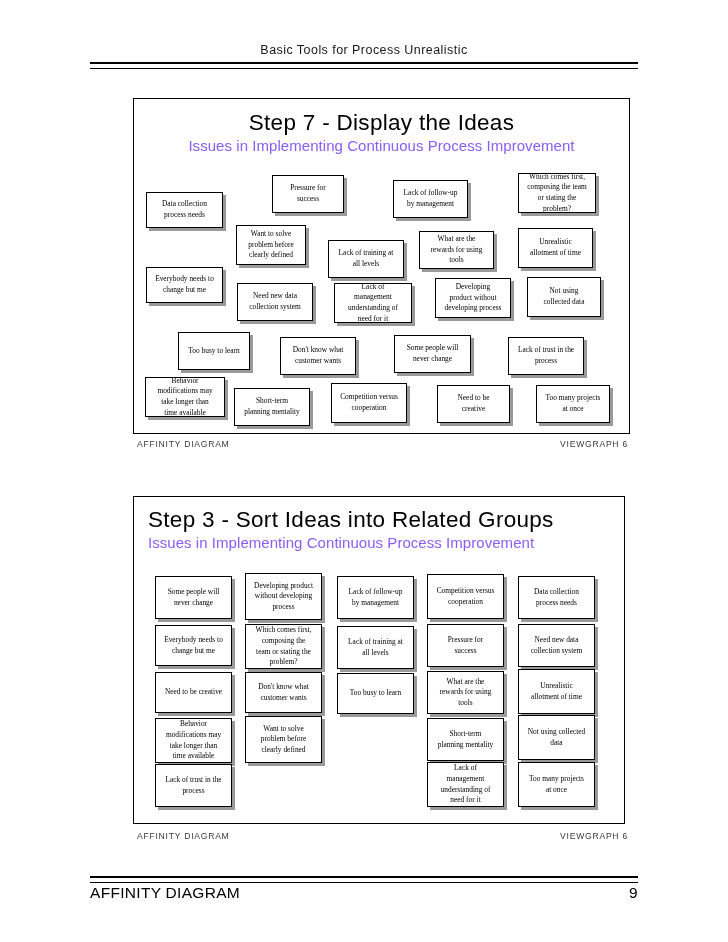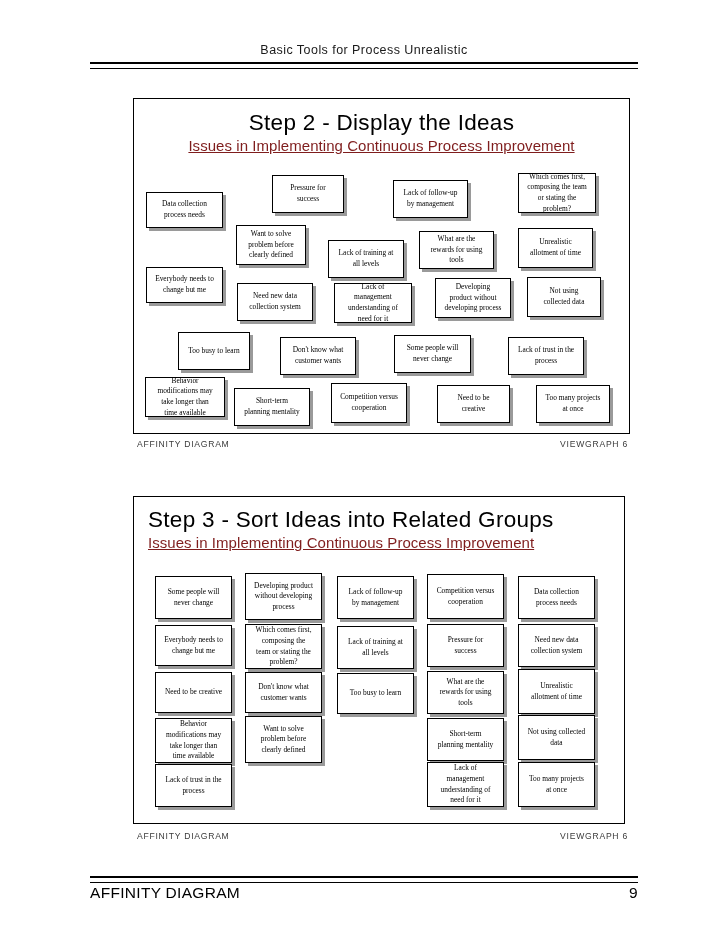--- a/index.html
+++ b/index.html
@@ -14,21 +14,21 @@
             border-top:2px solid #000;border-bottom:1px solid #000;}
 
   
   .vg{position:absolute;border:1.3px solid #000;background:#fff;}
   #vg6{left:133px;top:98px;width:495px;height:334px;}
   #vg7{left:133px;top:496px;width:490px;height:326px;}
 
   .vg-title{position:absolute;left:0;width:100%;text-align:center;
             font-size:22.5px;letter-spacing:.3px;color:#000;white-space:nowrap;}
   .vg-sub{position:absolute;left:0;width:100%;text-align:center;
-          font-size:15px;letter-spacing:.05px;color:#7f1d1d;white-space:nowrap;text-decoration:underline;}
+          font-size:15px;letter-spacing:.05px;color:#8b5cf6;white-space:nowrap;}
   #vg6 .vg-title{top:11px;}
   #vg6 .vg-sub{top:38px;}
   #vg7 .vg-title{top:10px;text-align:right;left:14px;width:auto;font-size:22.5px;}
   #vg7 .vg-sub{top:37px;text-align:left;left:14px;width:auto;font-size:15px;}
 
   
   .card{position:absolute;background:#fff;border:1.2px solid #000;
         box-shadow:3px 3px 0 0 #9a9a9a;
         font-family:"Liberation Serif",serif;font-size:7.4px;line-height:1.42;
         color:#000;display:flex;align-items:center;justify-content:center;
@@ -51,21 +51,21 @@
 </style>
 </head>
 <body>
 
 <div class="page">
 
   <div class="runhead">Basic Tools for Process Unrealistic</div>
   <div class="rule-top"></div>
 
   <div class="vg" id="vg6">
-    <div class="vg-title">Step 2 - Display the Ideas</div>
+    <div class="vg-title">Step 7 - Display the Ideas</div>
     <div class="vg-sub">Issues in Implementing Continuous Process Improvement</div>
   </div>
   <div id="cards6">
       <div class="card" style="left: 272px; top: 175px; width: 72px; height: 38px;">
         <span>Pressure for success</span>
       </div>
       <div class="card" style="left: 393px; top: 180px; width: 75px; height: 38px;">
         <span>Lack of follow-up by management</span>
       </div>
       <div class="card" style="left: 518px; top: 173px; width: 78px; height: 40px;">

